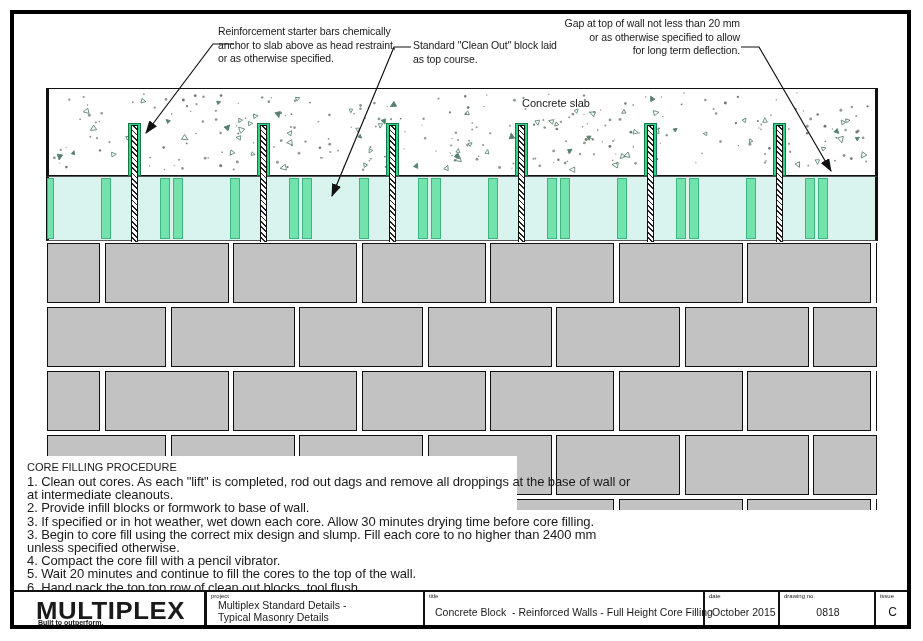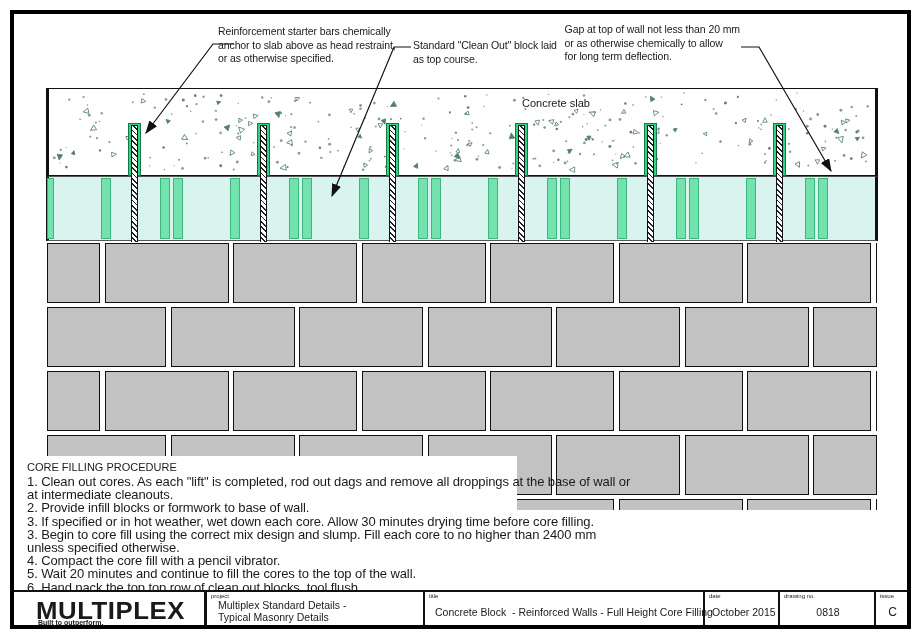--- a/index.html
+++ b/index.html
@@ -475,23 +475,23 @@
       <div>Reinforcement starter bars chemically</div>
       <div>anchor to slab above as head restraint,</div>
       <div>or as otherwise specified.</div>
     </div>
 
   <div class="ann" style="left:413px;top:39px;">
       <div>Standard "Clean Out" block laid</div>
       <div>as top course.</div>
     </div>
 
-  <div class="ann" style="right:183px;top:23px;text-align:left;">
+  <div class="ann" style="right:183px;top:17px;text-align:right;">
       <div>Gap at top of wall not less than 20 mm</div>
-      <div>or as otherwise chemically to allow</div>
+      <div>or as otherwise specified to allow</div>
       <div>for long term deflection.</div>
     </div>
 
   <div id="proc">
     <div id="proc-head">CORE FILLING PROCEDURE</div>
     <div id="proc-lines">
         <div>1. Clean out cores. As each "lift" is completed, rod out dags and remove all droppings at the base of wall or</div>
         <div>at intermediate cleanouts.</div>
         <div>2. Provide infill blocks or formwork to base of wall.</div>
         <div>3. If specified or in hot weather, wet down each core. Allow 30 minutes drying time before core filling.</div>

